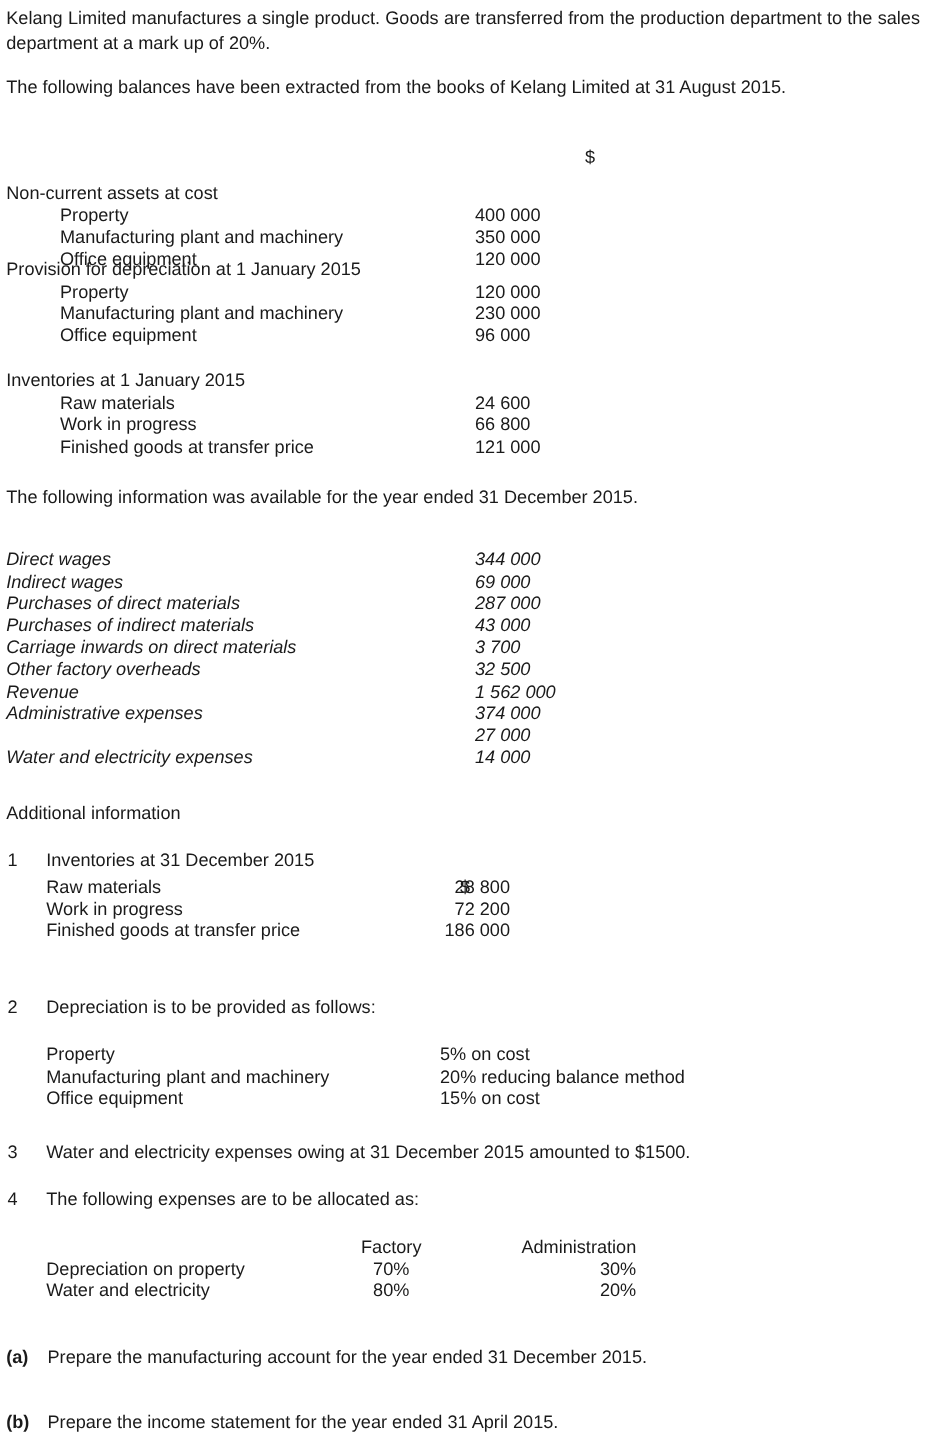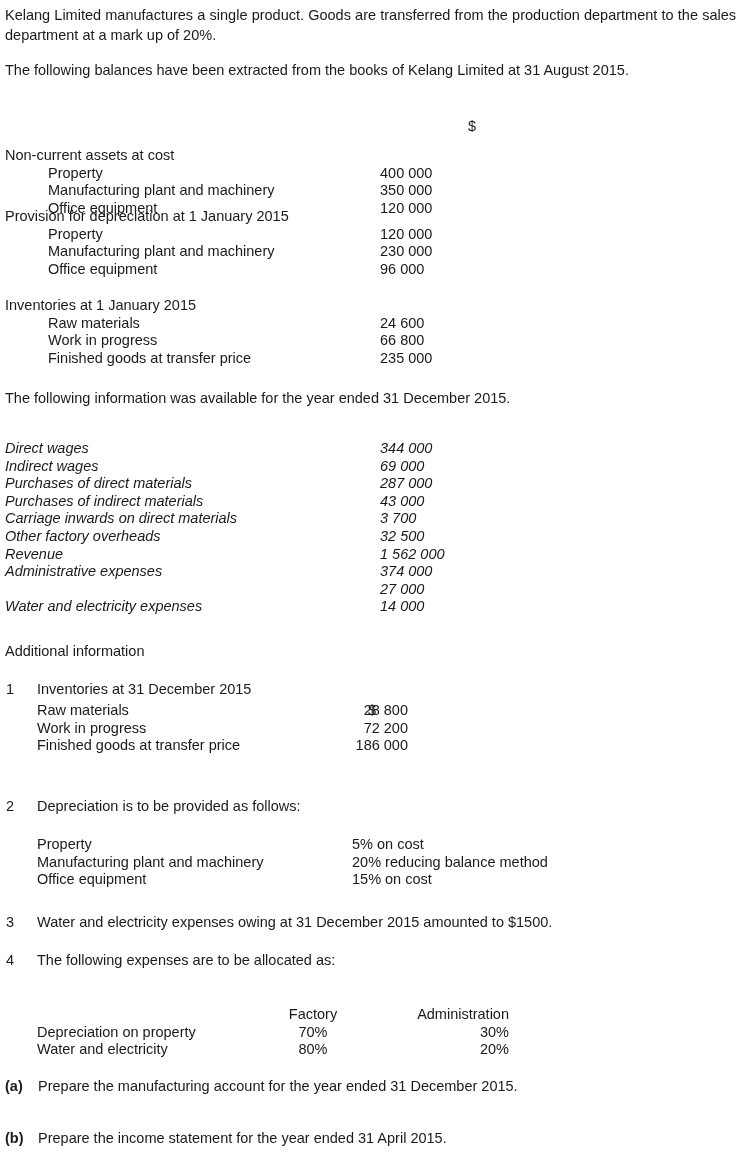--- a/index.html
+++ b/index.html
@@ -206,21 +206,21 @@
     <div class="row indent">
       <span class="lbl">Raw materials</span>
       <span class="amt">24 600</span>
     </div>
     <div class="row indent">
       <span class="lbl">Work in progress</span>
       <span class="amt">66 800</span>
     </div>
     <div class="row indent">
       <span class="lbl">Finished goods at transfer price</span>
-      <span class="amt">235 000</span>
+      <span class="amt">121 000</span>
     </div>
   </div>
 
   <div class="plainline" style="top:390px;">The following information was available for the year ended 31 December 2015.</div>
 
   <div class="rowlist block-b" style="top:440px;font-style:italic;">
     <div class="row">
       <span class="lbl">Direct wages</span>
       <span class="amt">344 000</span>
     </div>
@@ -304,21 +304,21 @@
 
   <div class="num-item" style="top:914px;">
     <span class="num">3</span>
     <span class="txt">Water and electricity expenses owing at 31 December 2015 amounted to $1500.</span>
   </div>
 
   <div class="num-item" style="top:952px;">
     <span class="num">4</span>
     <span class="txt">The following expenses are to be allocated as:</span>
   </div>
-  <div style="position:absolute; left:0; top:990px; width:627px;margin-top:16px;">
+  <div style="position:absolute; left:0; top:990px; width:627px;">
     <div class="alloc-row">
       <span class="c1">Factory</span>
       <span class="c2">Administration</span>
     </div>
     <div class="alloc-row">
       <span class="lbl">Depreciation on property</span>
       <span class="c1">70%</span>
       <span class="c2">30%</span>
     </div>
     <div class="alloc-row">

